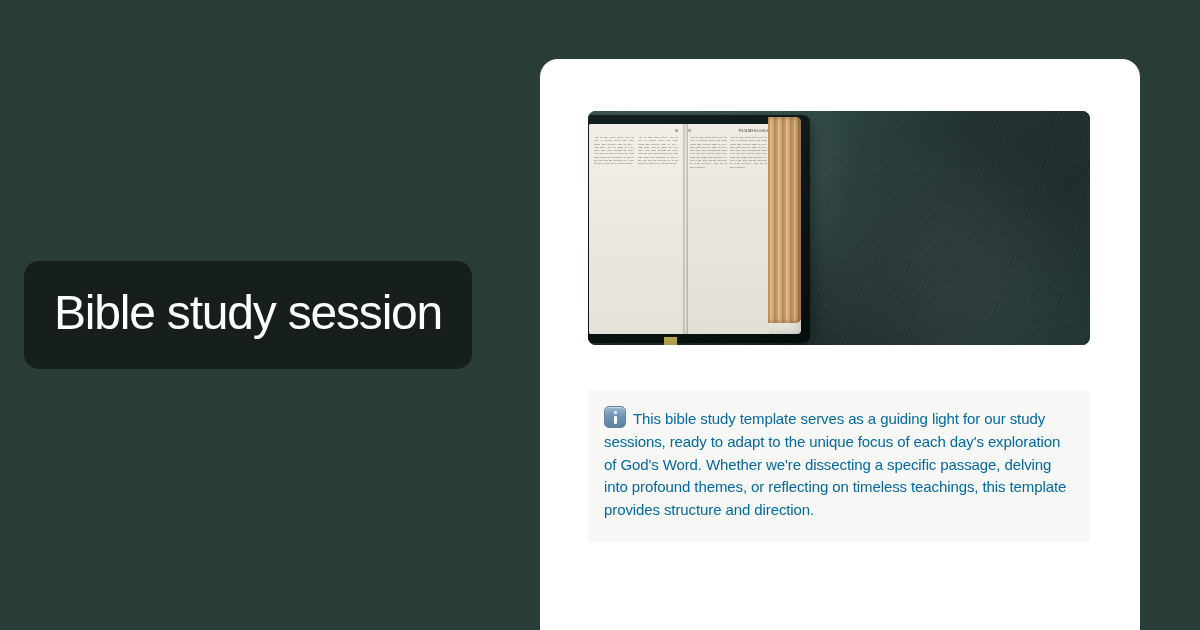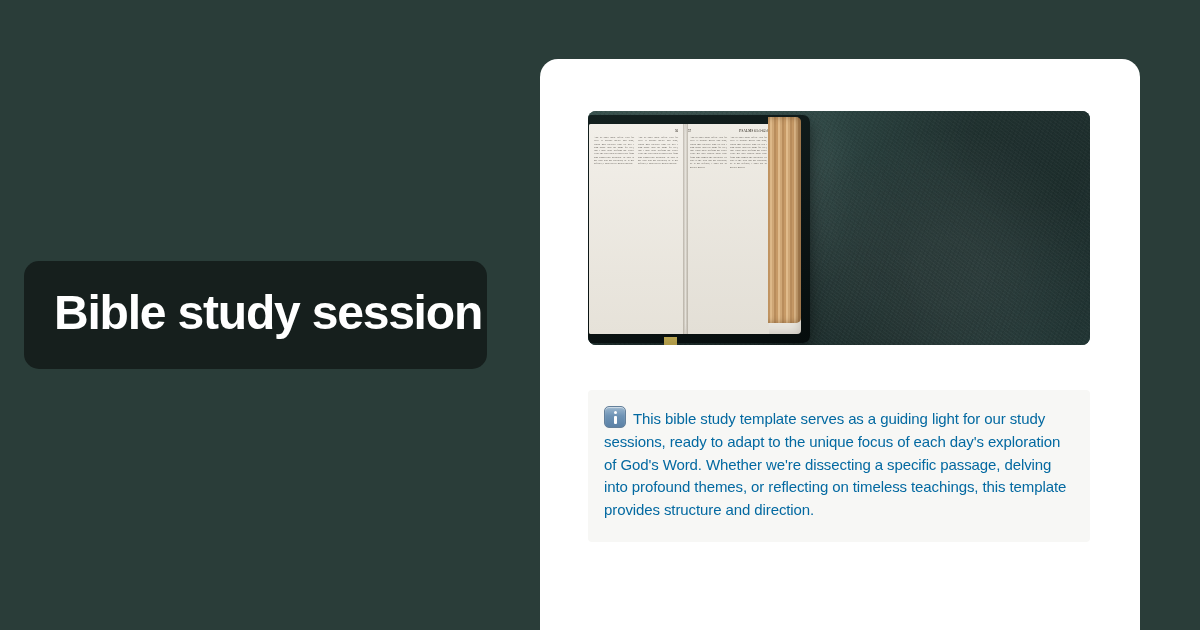--- a/index.html
+++ b/index.html
@@ -25,21 +25,21 @@
   .title-badge{
     margin-left:24px;
     background:#161f1d;
     border-radius:15px;
     padding:26px 30px 30px 30px;
     max-width:463px;
   }
   .title-text{
     color:#ffffff;
     font-size:48px;
-    font-weight:bold;
+    font-weight:normal;
     line-height:1.08;
     letter-spacing:-1.2px;
     white-space:nowrap;
   }
 
   
   .card{
     position:absolute;
     left:540px; top:59px;
     width:600px; height:700px;

